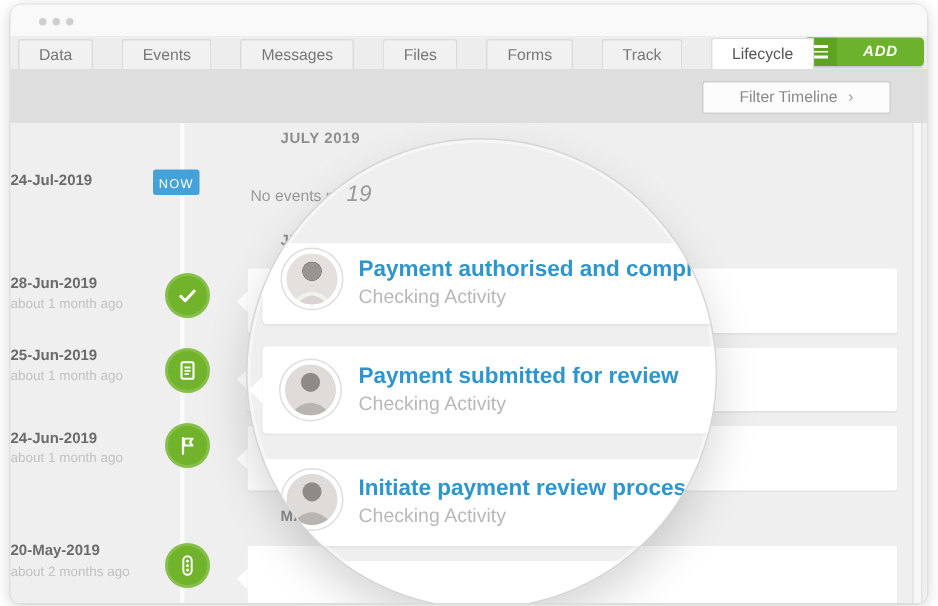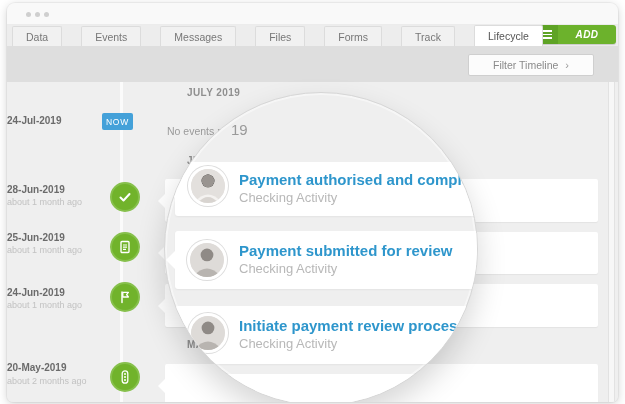--- a/index.html
+++ b/index.html
@@ -70,21 +70,21 @@
   .card .notch { position:absolute; left:-7px; top:50%; margin-top:-7px; width:0; height:0;
                  border-top:7px solid transparent; border-bottom:7px solid transparent;
                  border-right:7px solid #ffffff; }
 
   
   .loupe { position:absolute; left:157px; top:89px; width:314px; height:314px;
            border-radius:50%; background:#efefef; overflow:hidden;
            border:1px solid #d6d6d6;
            box-shadow:0 14px 30px rgba(0,0,0,.16), inset 0 0 0 2px rgba(255,255,255,.45); }
 
-  .frag { position:absolute; font-size:15px; color:#9a9a9a; }
+  .frag { position:absolute; font-size:15px; color:#9a9a9a;font-style:italic; }
 
   .zcard { position:absolute; left:10px; width:310px; background:#fff; border-radius:3px;
            box-shadow:0 1px 2px rgba(0,0,0,.05); display:flex; flex-direction:column;
            justify-content:center; padding-left:64px; }
   .zcard .notch { position:absolute; left:-9px; top:50%; margin-top:-9px; width:0; height:0;
                   border-top:9px solid transparent; border-bottom:9px solid transparent;
                   border-right:9px solid #ffffff; }
   .ztitle { font-size:15px; font-weight:bold; color:#2e96cc; line-height:1.25; }
   .zsub   { font-size:13px; color:#b8b8b8; line-height:1.3; }
 

